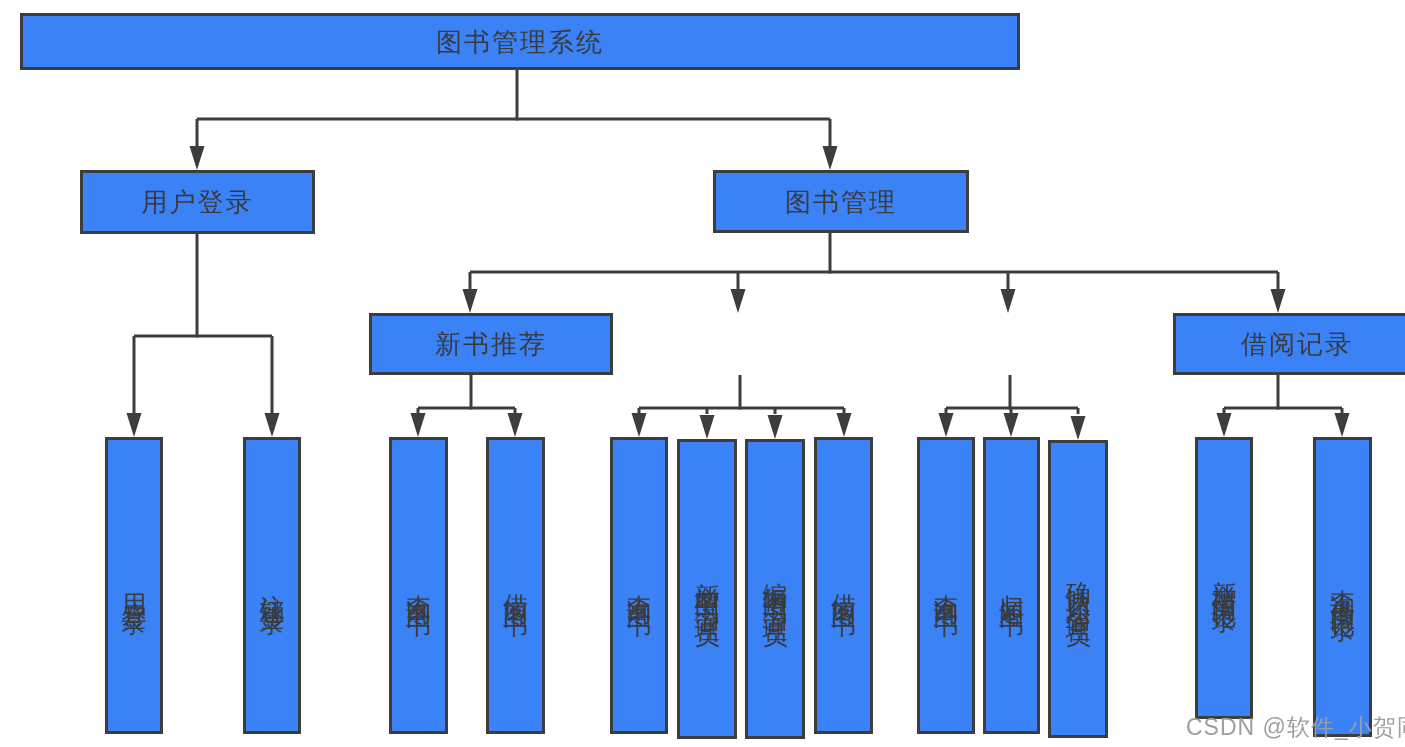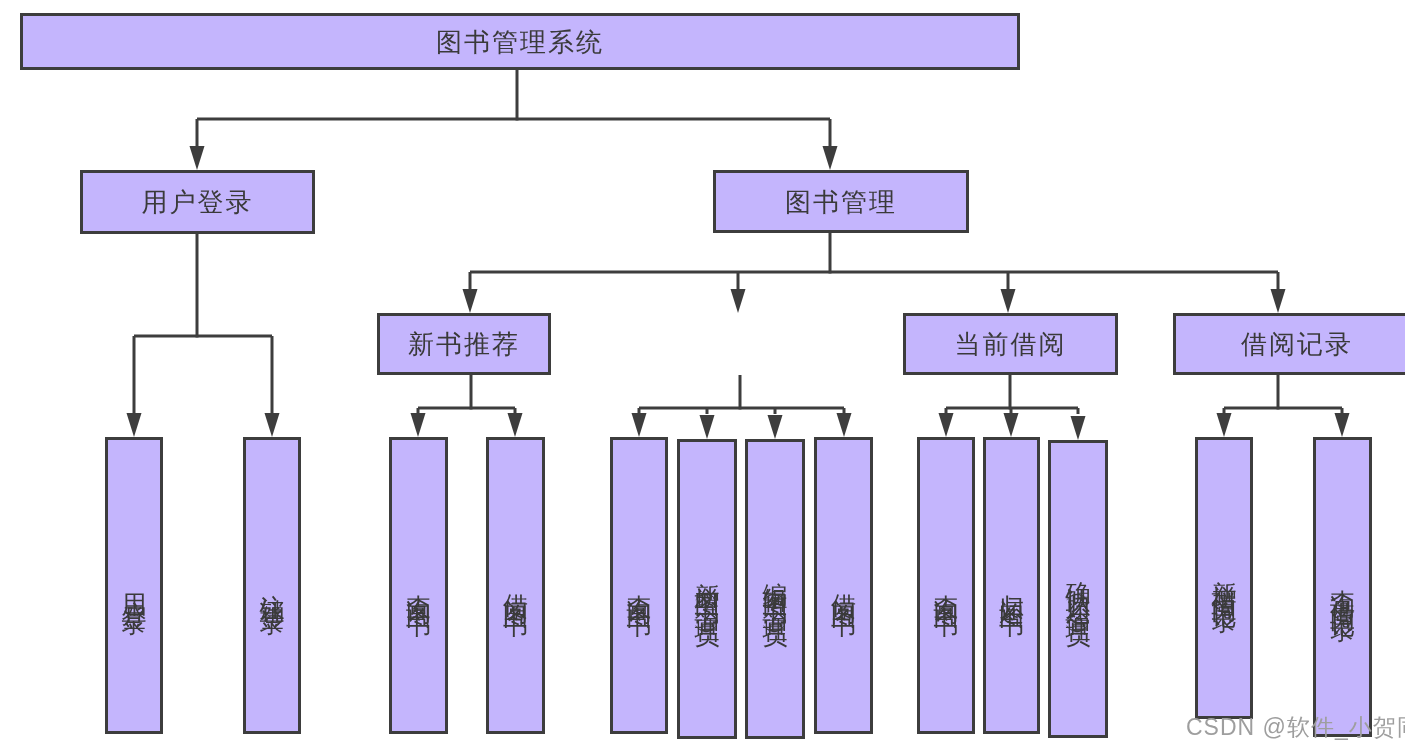--- a/index.html
+++ b/index.html
@@ -12,21 +12,21 @@
     position: relative;
     width: 1405px;
     height: 747px;
     background: #ffffff;
     overflow: hidden;
   }
   .box {
     position: absolute;
     box-sizing: border-box;
     border: 3px solid #3d3d3d;
-    background: #c4b5fd;
+    background: #3b82f6;
     display: flex;
     align-items: center;
     justify-content: center;
     color: #3a3a3a;
   }
   .box .hlabel {
     font-size: 26px;
     letter-spacing: 2px;
     white-space: nowrap;
     line-height: 1;
@@ -138,25 +138,22 @@
     <span class="hlabel">图书管理系统</span>
   </div>
 
   <div class="box" style="left:80px; top:170px; width:235px; height:64px;">
     <span class="hlabel">用户登录</span>
   </div>
   <div class="box" style="left:713px; top:170px; width:256px; height:63px;">
     <span class="hlabel">图书管理</span>
   </div>
 
-  <div class="box" style="left:377px; top:313px; width:174px; height:62px;text-align:center;">
+  <div class="box" style="left:369px; top:313px; width:244px; height:62px;text-align:center;">
     <span class="hlabel">新书推荐</span>
-  </div>
-  <div class="box" style="left:903px; top:313px; width:215px; height:62px;">
-    <span class="hlabel">当前借阅</span>
   </div>
   <div class="box" style="left:1173px; top:313px; width:248px; height:62px;">
     <span class="hlabel">借阅记录</span>
   </div>
 
   <div class="box" style="left:105px; top:437px; width:58px; height:297px;">
     <span class="vlabel">用户登录</span>
   </div>
   <div class="box" style="left:243px; top:437px; width:58px; height:297px;">
     <span class="vlabel">注销登录</span>

